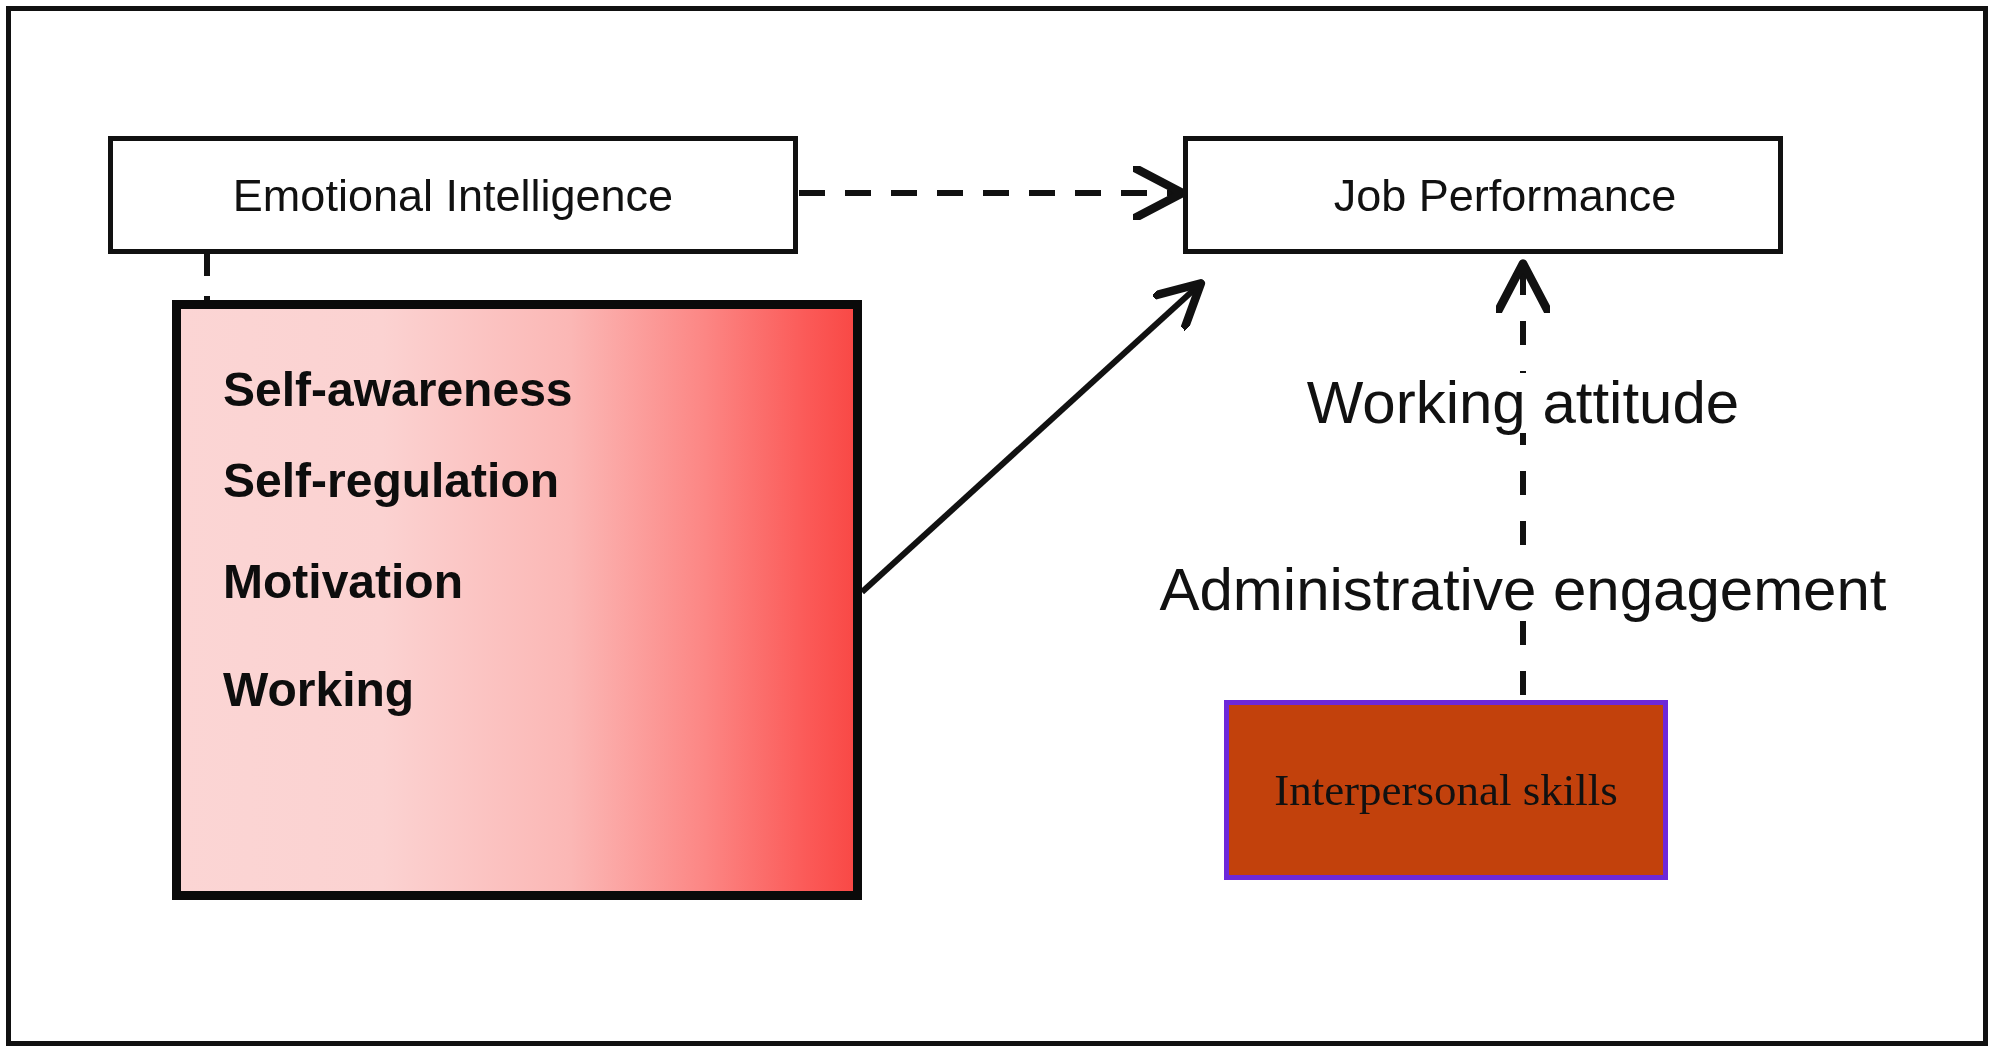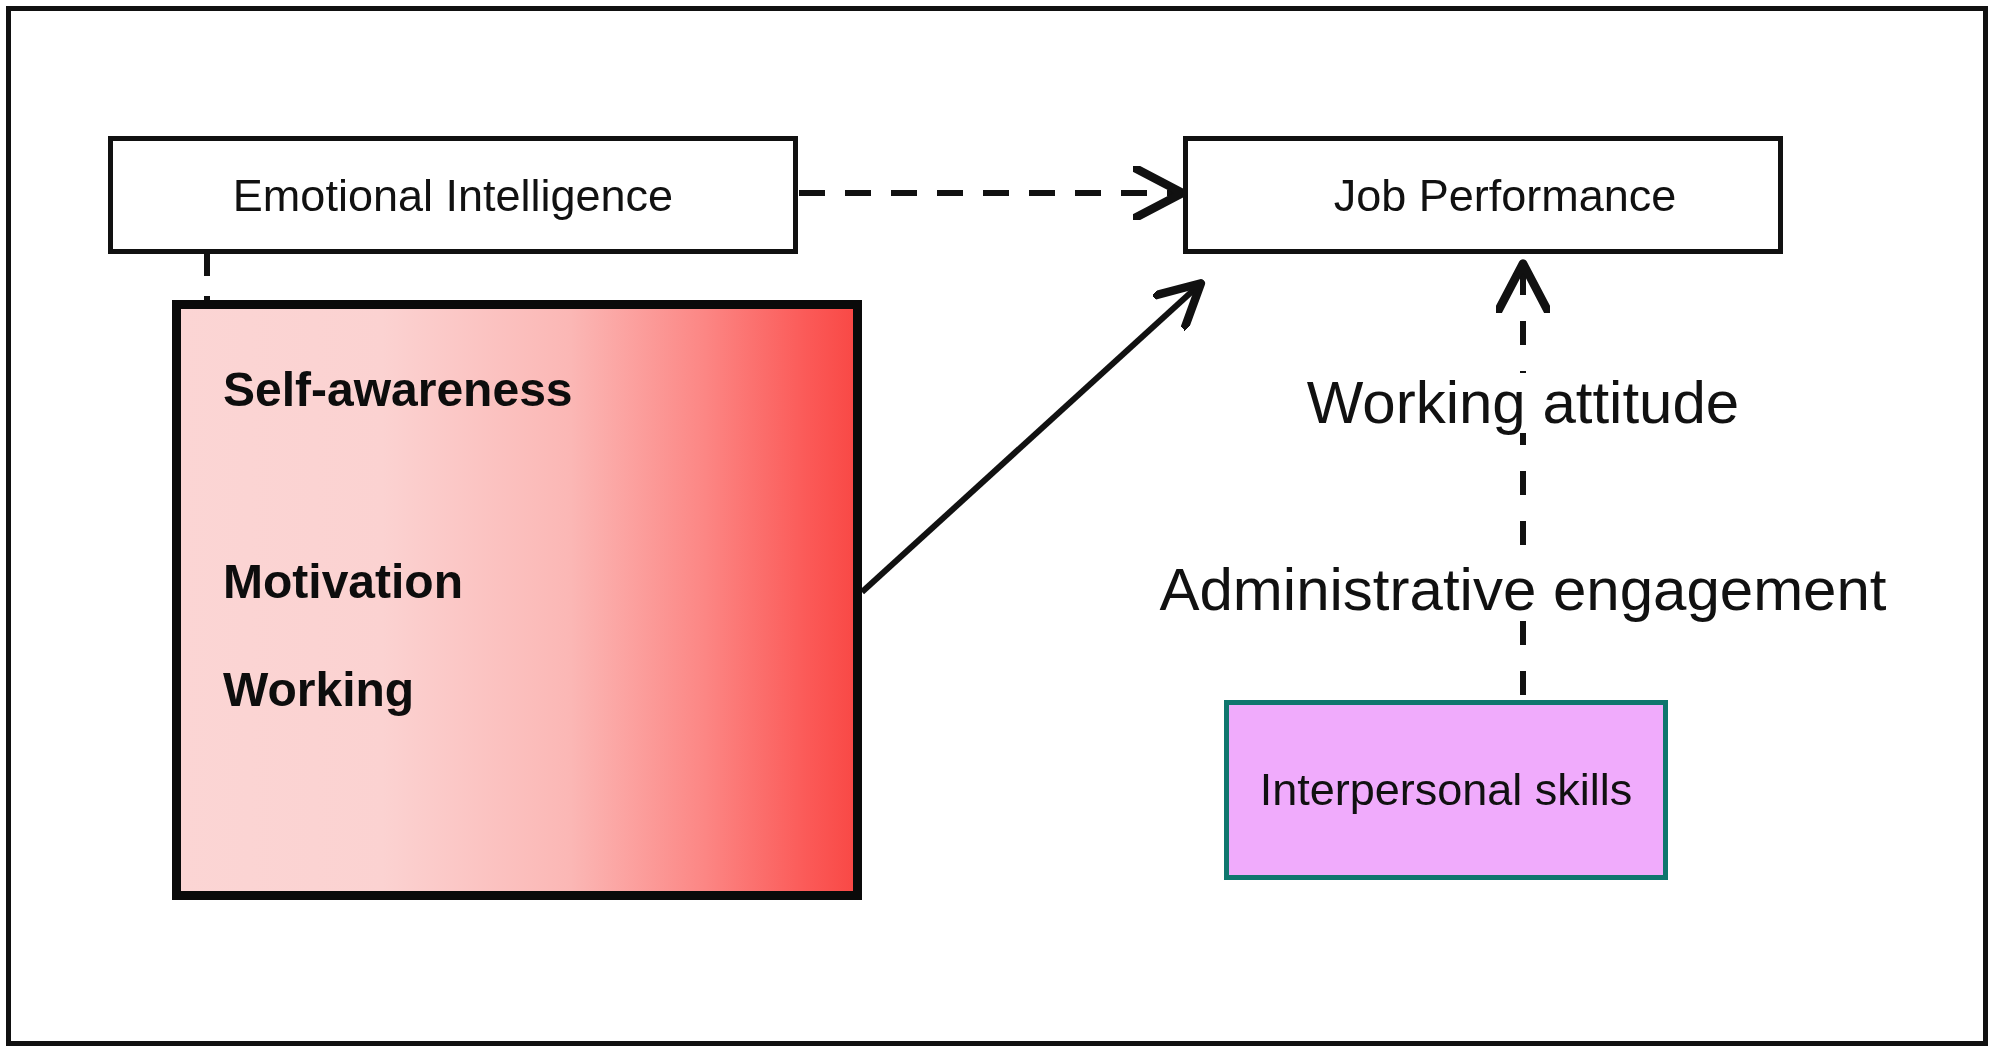--- a/index.html
+++ b/index.html
@@ -53,25 +53,26 @@
     border:9px solid #0a0a0a;
     background:linear-gradient(to right,#fbd5d4 0%,#fbd2d1 30%,#fbb7b5 58%,#fc8684 78%,#fb5a58 93%,#f94946 100%);
   }
 
   
   #interpersonal-box{
     position:absolute;
     left:1224px; top:700px;
     width:444px; height:180px;
     box-sizing:border-box;
-    border:5px solid #0f766e;
-    background:#f0abfc;
+    border:5px solid #6d28d9;
+    background:#c2410c;
     display:flex;
     align-items:center;
     justify-content:center;
+    font-family:Liberation Serif, serif;
   }
   #interpersonal-box .node-label{
     font-size:45px; color:#111111; white-space:nowrap;
   }
 
   
   .component-item{
     position:absolute;
     left:223px;               
     font-size:48px;
@@ -150,20 +151,21 @@
     <span class="node-label">Emotional Intelligence</span>
   </div>
 
   <div class="node-box" id="jp-box">
     <span class="node-label">Job Performance</span>
   </div>
 
   <div id="ei-components"></div>
 
   <div class="component-item" style="top:390px">Self-awareness</div>
+  <div class="component-item" style="top:481px">Self-regulation</div>
   <div class="component-item" style="top:582px">Motivation</div>
   <div class="component-item" style="top:690px">Working</div>
 
   <div class="mid-label" style="left:1523px; top:403px">Working attitude</div>
   <div class="mid-label" style="left:1523px; top:590px">Administrative engagement</div>
 
   <div id="interpersonal-box">
     <span class="node-label">Interpersonal skills</span>
   </div>
 

